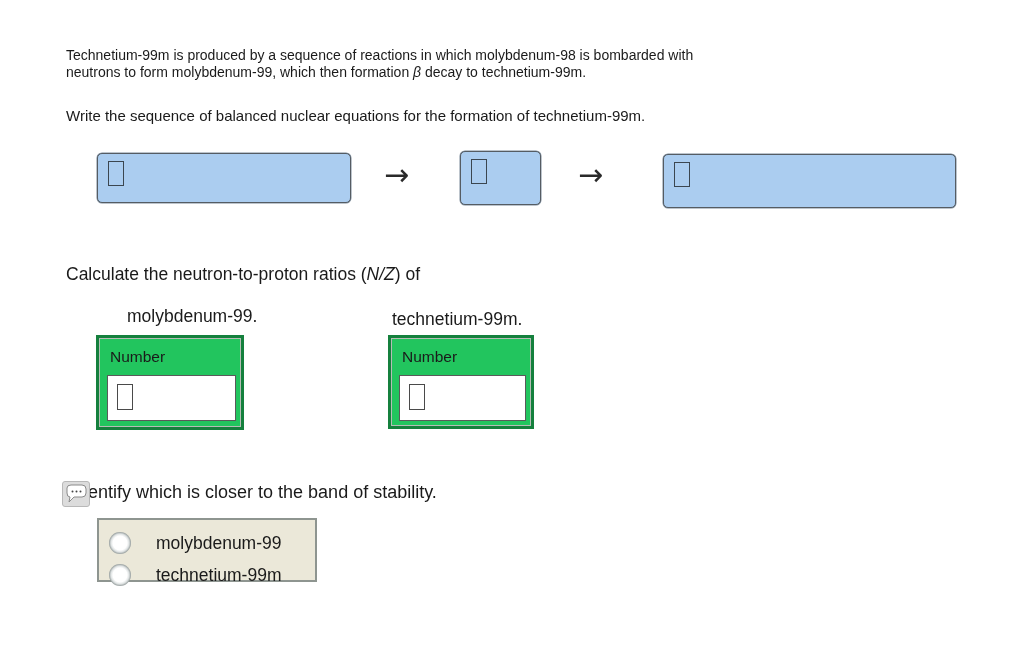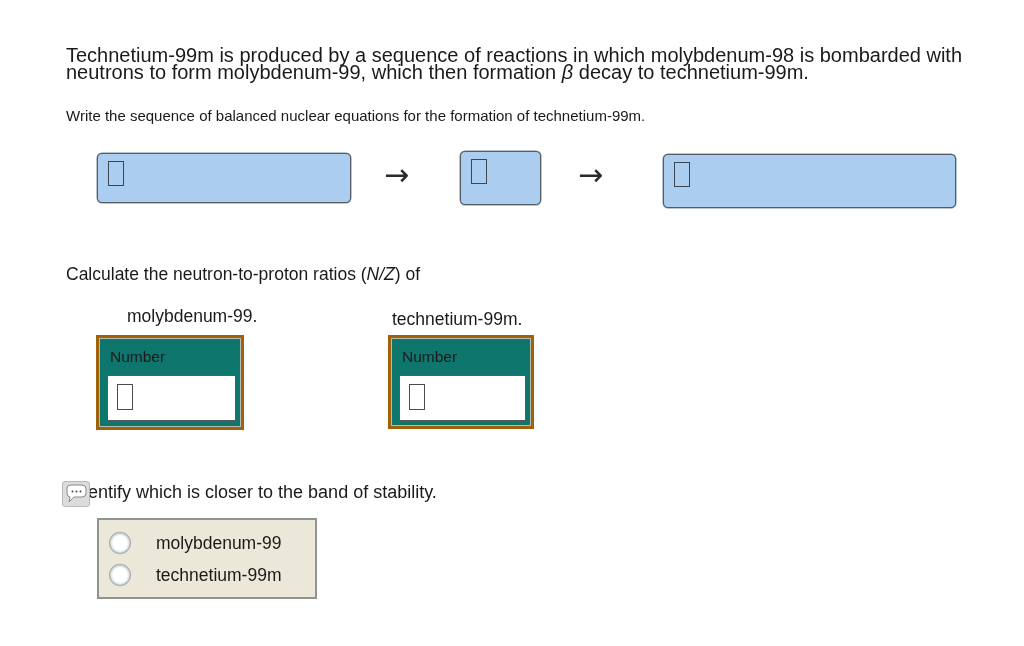--- a/index.html
+++ b/index.html
@@ -10,21 +10,21 @@
   body {
     width: 1024px;
     height: 646px;
     position: relative;
     overflow: hidden;
     font-family: "Liberation Sans", sans-serif;
     color: #1a1a1a;
   }
   .abs { position: absolute; }
   .para {
-    font-size: 20px;
+    font-size: 14px;
     line-height: 16px;
     white-space: nowrap;
   }
   .intro { left: 66px; top: 47px; }
   .intro .line { display: block; height: 17px; }
   .instr { left: 66px; top: 108px; font-size: 15px; }
 
   .eqbox {
     position: absolute;
     background: #abcdf0;
@@ -48,22 +48,22 @@
     color: #2a2a2a;
     font-family: "DejaVu Sans", sans-serif;
   }
 
   .calc { left: 66px; top: 264px; font-size: 17.5px; }
   .calc i { font-style: italic; }
   .sublabel { font-size: 17.5px; white-space: nowrap; }
 
   .numbox {
     position: absolute;
-    background: #0f766e;
-    border: 3px solid #a16207;
+    background: #22c55e;
+    border: 3px solid #15803d;
     box-shadow: inset 0 0 0 1px #b7bcb6;
     box-sizing: border-box;
   }
   .numbox .lbl {
     position: absolute;
     left: 11px;
     top: 10px;
     font-size: 15.5px;
     color: #1a1a1a;
   }
@@ -98,21 +98,21 @@
     border: 1px solid #b8b8b8;
     border-radius: 3px;
     box-sizing: border-box;
   }
 
   .radiobox {
     position: absolute;
     left: 97px;
     top: 518px;
     width: 220px;
-    height: 81px;
+    height: 64px;
     background: #ebe8d9;
     border: 2px solid #8e9590;
     box-sizing: border-box;
   }
   .radio-row {
     position: absolute;
     left: 10px;
     height: 26px;
     display: flex;
     align-items: center;

